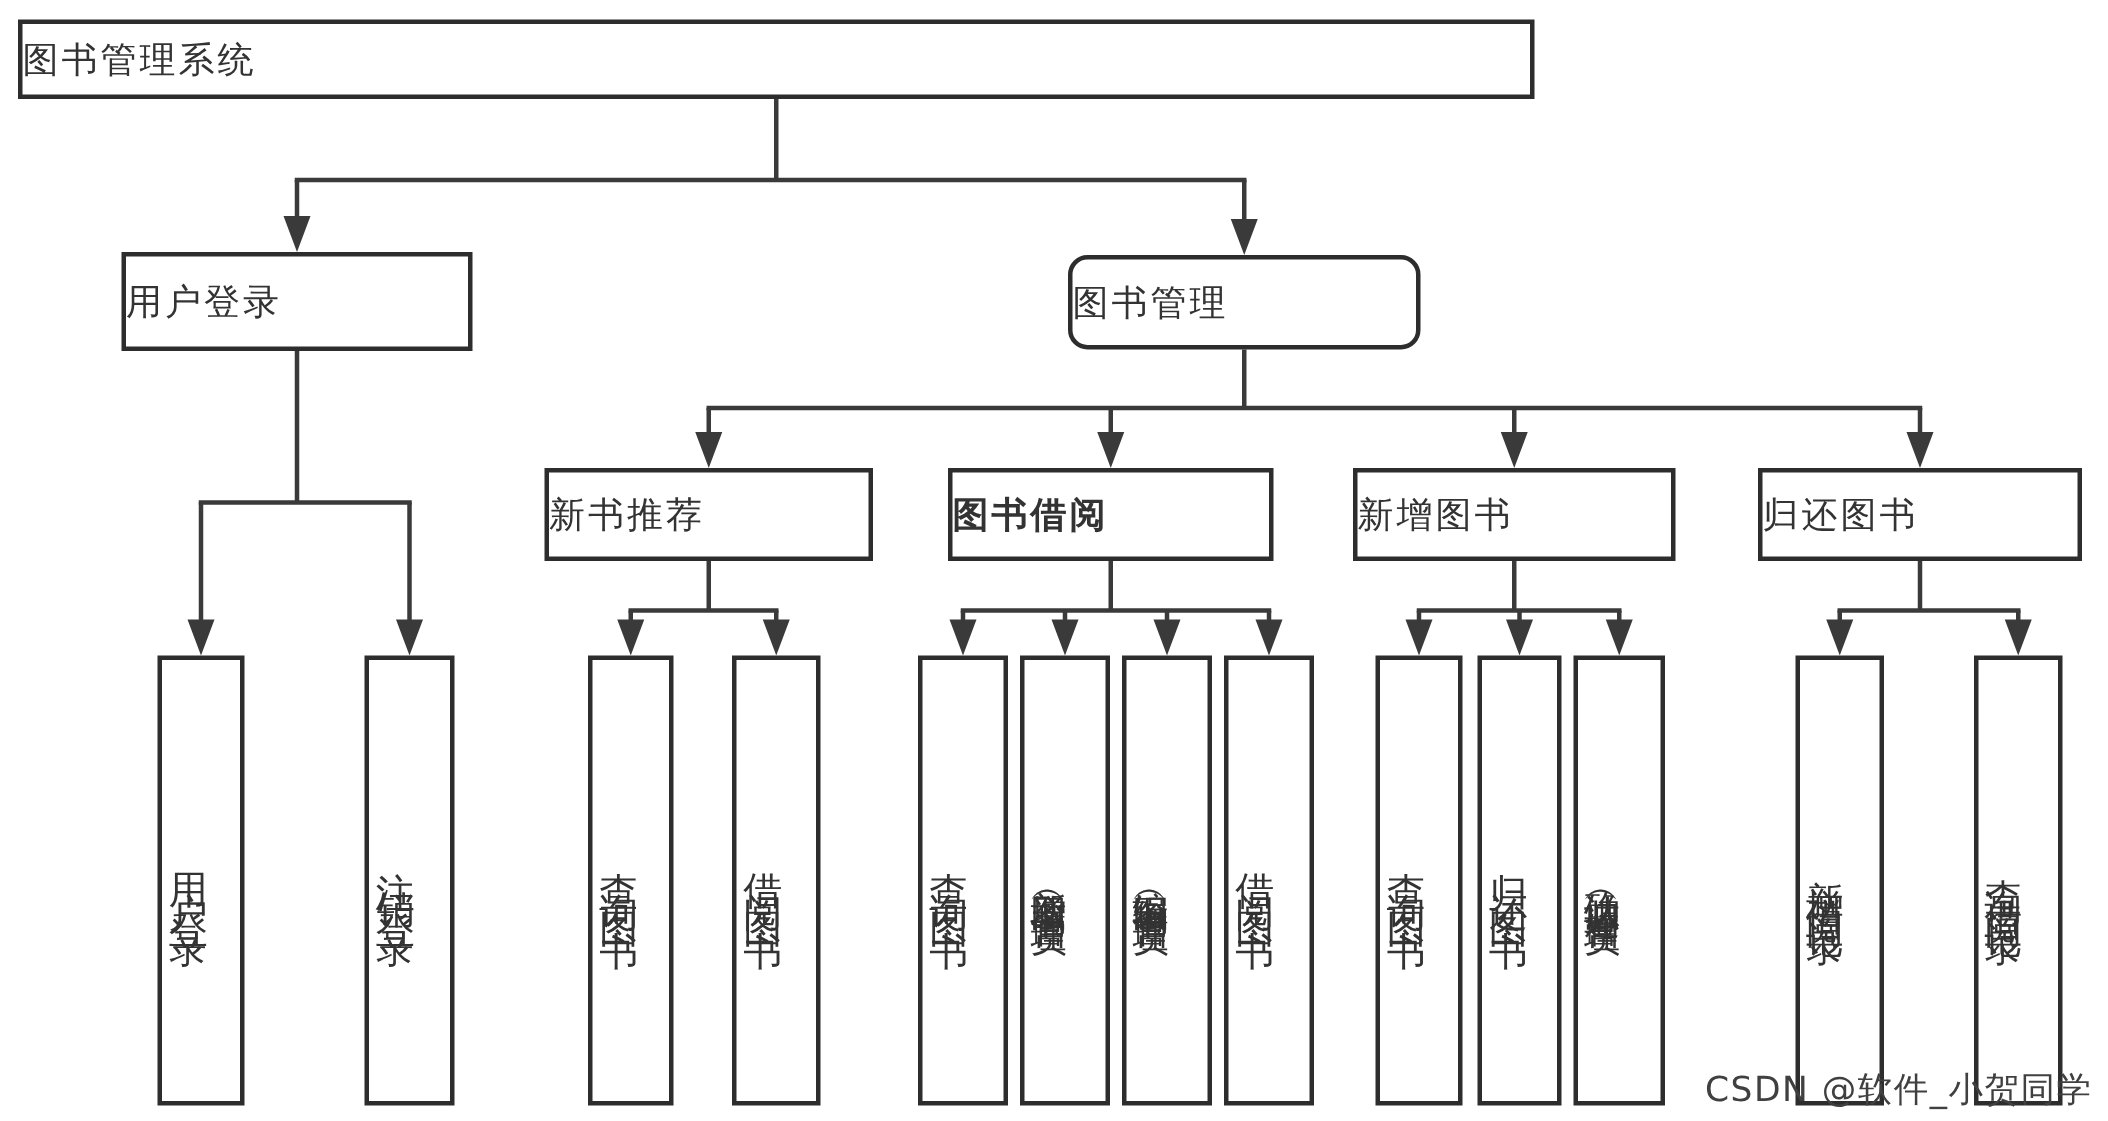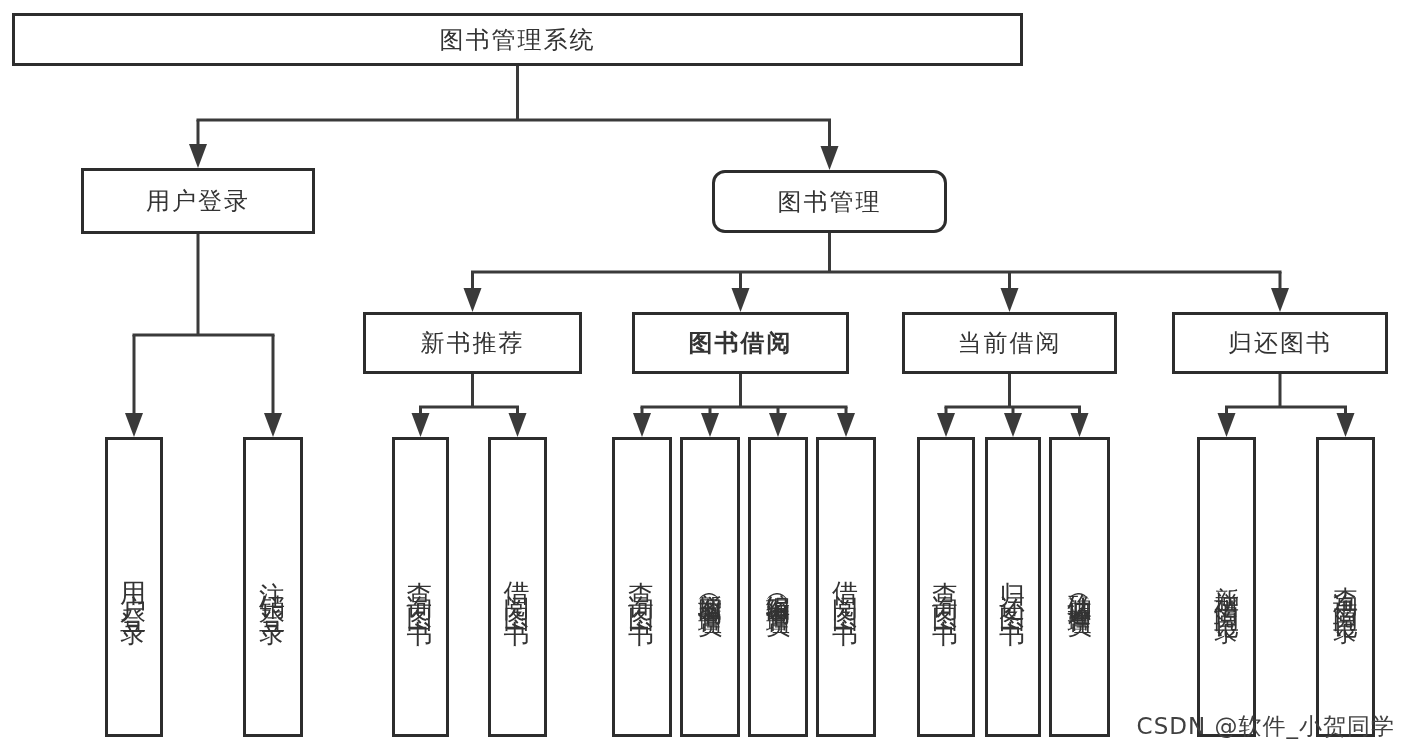--- a/index.html
+++ b/index.html
@@ -21,21 +21,21 @@
     top: 0;
     z-index: 1;
   }
   .node {
     position: absolute;
     box-sizing: border-box;
     border: 3px solid #2d2d2d;
     background: #ffffff;
     display: flex;
     align-items: center;
-    justify-content: center;
+    justify-content: flex-start;
     z-index: 2;
     color: #333333;
   }
   .node .lbl {
     white-space: nowrap;
   }
   .node.h .lbl {
     font-size: 24px;
     letter-spacing: 2px;
   }
@@ -126,21 +126,21 @@
     <div class="node h" style="left: 712px; top: 170px; width: 235px; height: 63px; border-color: rgb(45, 45, 45); border-radius: 13px;">
       <span class="lbl" style="color: rgb(51, 51, 51);">图书管理</span>
     </div>
     <div class="node h" style="left: 363px; top: 312px; width: 219px; height: 62px; border-color: rgb(45, 45, 45);">
       <span class="lbl" style="color: rgb(51, 51, 51);">新书推荐</span>
     </div>
     <div class="node h" style="left: 632px; top: 312px; width: 217px; height: 62px; border-color: rgb(45, 45, 45);">
       <span class="lbl" style="color: rgb(51, 51, 51); font-weight: bold;">图书借阅</span>
     </div>
     <div class="node h" style="left: 902px; top: 312px; width: 215px; height: 62px; border-color: rgb(45, 45, 45);">
-      <span class="lbl" style="color: rgb(51, 51, 51);">当前借阅</span>
+      <span class="lbl" style="color: rgb(51, 51, 51);">新增图书</span>
     </div>
     <div class="node h" style="left: 1172px; top: 312px; width: 216px; height: 62px; border-color: rgb(45, 45, 45);">
       <span class="lbl" style="color: rgb(51, 51, 51);">归还图书</span>
     </div>
     <div class="node v v-s" style="left: 105px; top: 437px; width: 58px; height: 300px; border-color: rgb(45, 45, 45);">
       <span class="lbl" style="color: rgb(51, 51, 51);">用户登录</span>
     </div>
     <div class="node v v-s" style="left: 243px; top: 437px; width: 60px; height: 300px; border-color: rgb(45, 45, 45);">
       <span class="lbl" style="color: rgb(51, 51, 51);">注销登录</span>
     </div>

